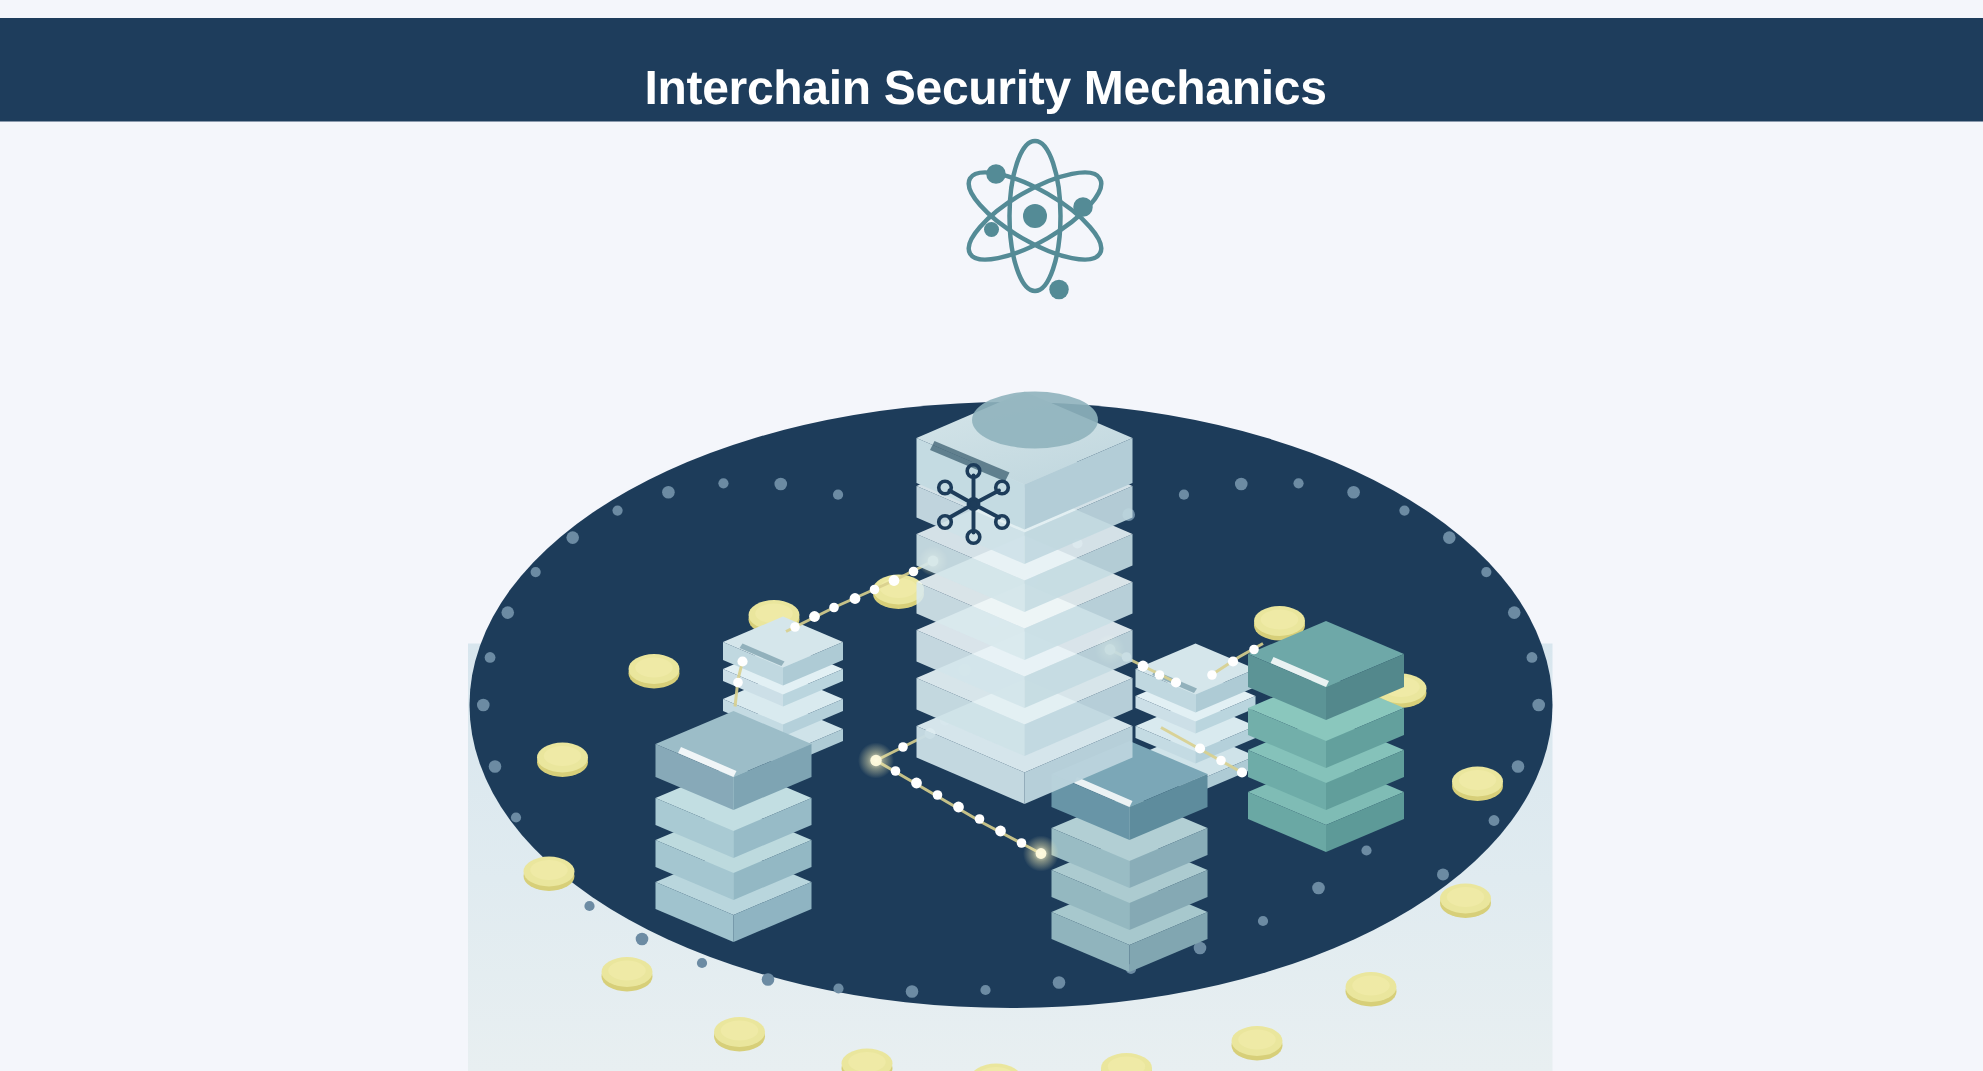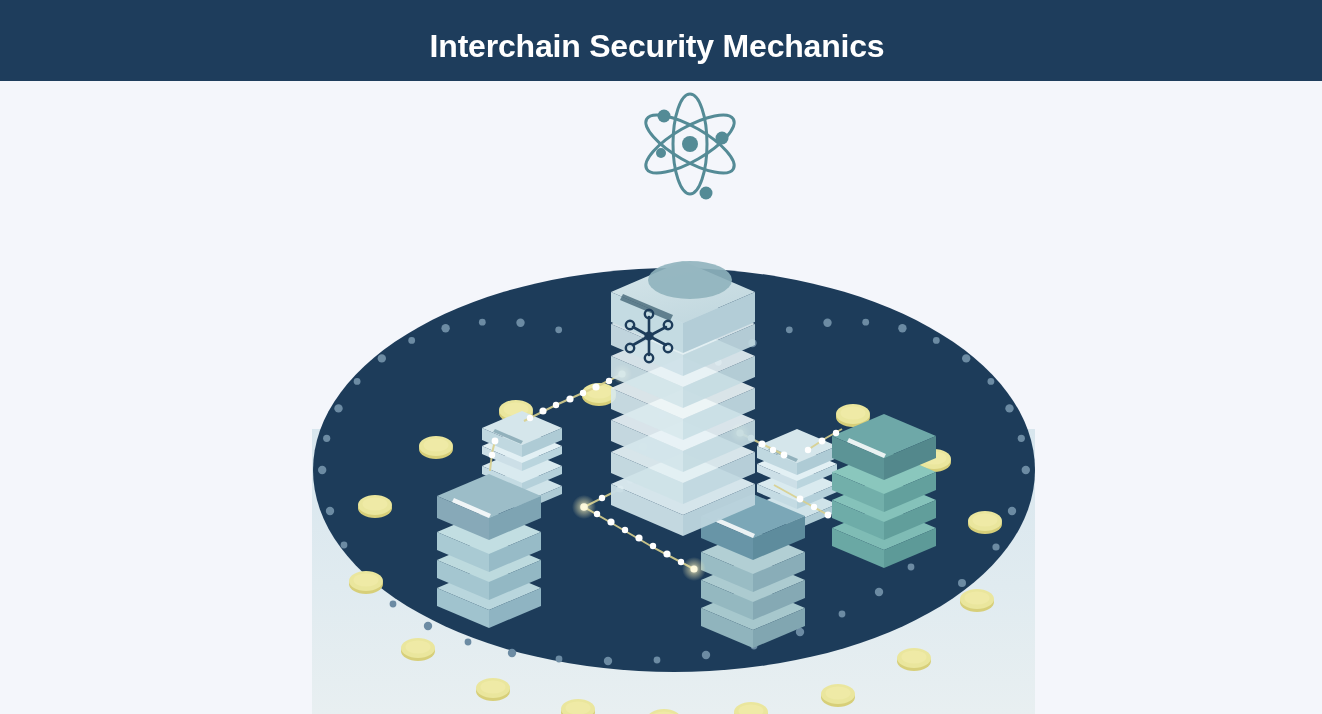--- a/index.html
+++ b/index.html
@@ -11,21 +11,21 @@
     overflow:hidden;
   }
   #page {
     position:relative;
     width:1322px; height:714px;
     background:#f4f6fb;
     overflow:hidden;
   }
   
   #header {
-    position:absolute; left:0; top:0;
+    position:absolute; left:0; top:12px;
     width:1322px; height:91px;
     background:#1e3d5c;
     display:flex; align-items:center; justify-content:center;
   }
   #header-title {
     color:#ffffff;
     font-size:32px;
     font-weight:bold;
     letter-spacing:-0.2px;
     line-height:1;

